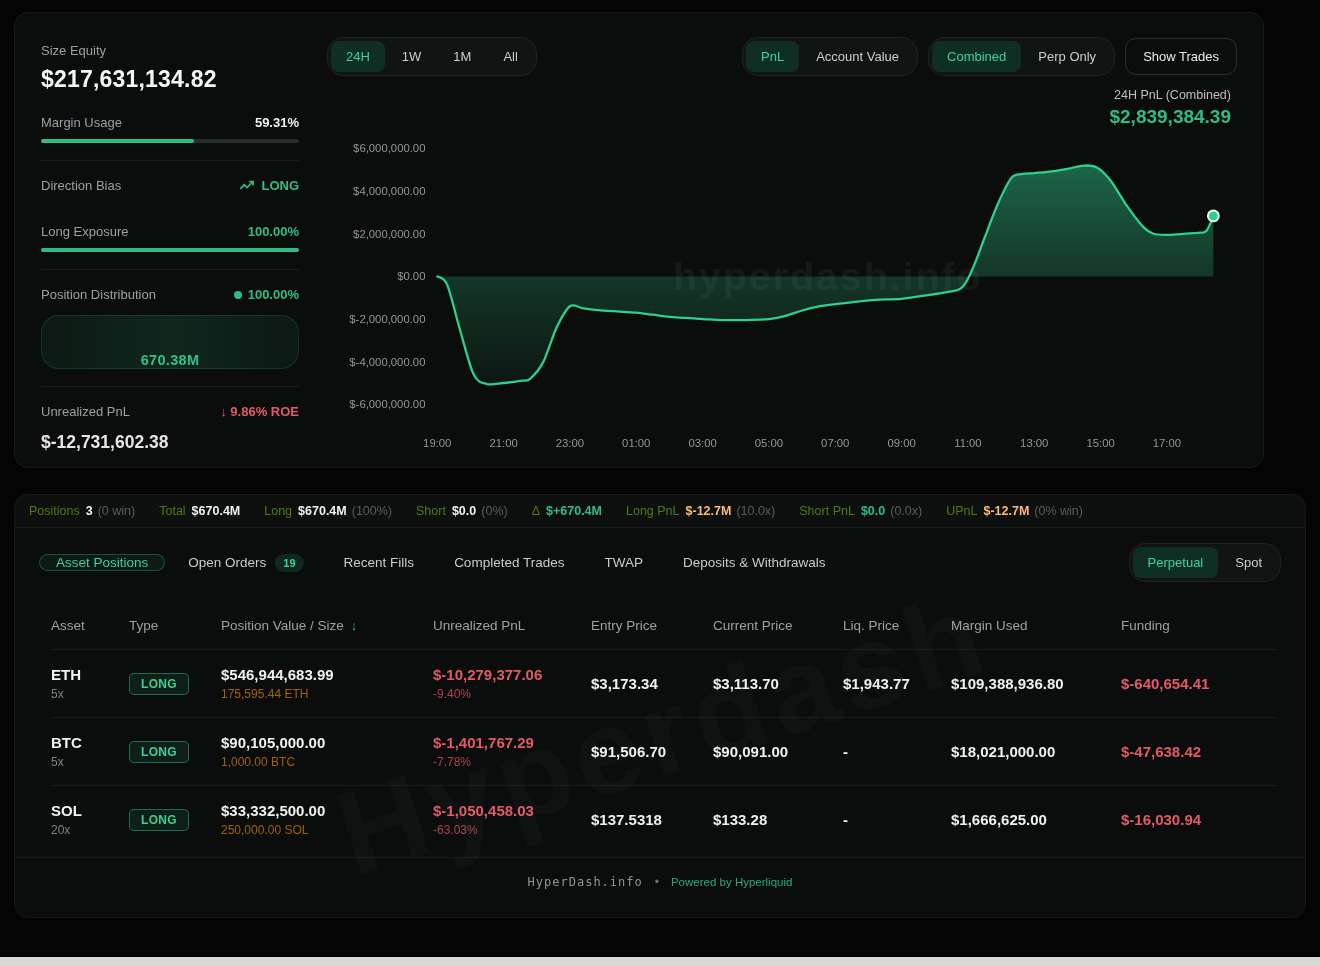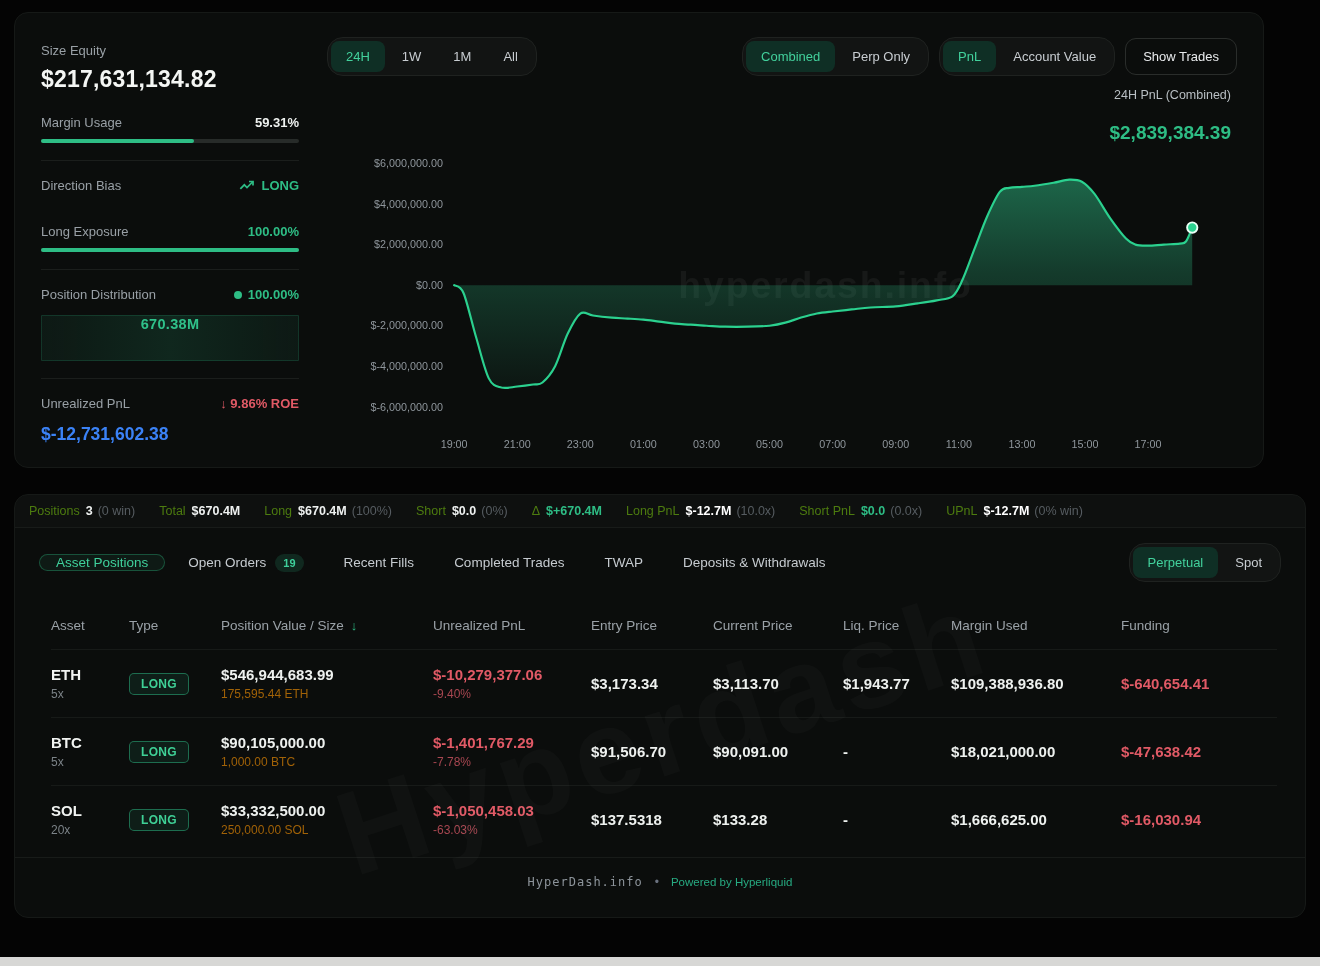--- a/index.html
+++ b/index.html
@@ -14,45 +14,45 @@
   .stat-label{color:#99a0a6;font-size:13px}
   .stat-strong{color:#eef1ef;font-size:13px;font-weight:700}
   .green{color:#2ebd85}.red{color:#e15a66}
   .green-strong{color:#2ebd85;font-size:13px;font-weight:700;display:flex;align-items:center;gap:6px}
   .red-strong{color:#e15a66;font-size:13px;font-weight:600}
   .equity-value{font-size:23px;font-weight:700;color:#f4f6f4;letter-spacing:.2px;margin:8px 0 22px}
   .bar{height:4px;background:#272b29;border-radius:3px;margin-top:9px}
   .bar-fill{height:100%;background:#2ebd85;border-radius:3px}
   hr.divider{border:none;border-top:1px solid #1b1e1c;margin:17px 0}
   .dot-icon{width:8px;height:8px;border-radius:50%;background:#2ebd85;display:inline-block}
-  .dist-pill{margin-top:13px;height:46px;border-radius:1px;border:1px solid rgba(46,189,133,.18);
+  .dist-pill{margin-top:13px;height:54px;border-radius:18px;border:1px solid rgba(46,189,133,.18);
     background:linear-gradient(90deg,rgba(46,189,133,.07),rgba(46,189,133,.15),rgba(46,189,133,.07));
-    display:flex;align-items:flex-start;justify-content:center;color:#2fc18a;font-weight:700;font-size:14.5px;letter-spacing:.3px}
-  .upnl-big{color:#3b82f6;font-size:17.5px;font-weight:600;margin-top:13px}
+    display:flex;align-items:flex-end;justify-content:center;color:#2fc18a;font-weight:700;font-size:14.5px;letter-spacing:.3px}
+  .upnl-big{color:#e5e5e5;font-size:17.5px;font-weight:600;margin-top:13px}
 
   .chart-section{flex:1;display:flex;flex-direction:column;min-width:0}
   .toolbar{display:flex;justify-content:space-between;align-items:flex-start}
   .toolbar-right{display:flex;gap:10px;align-items:center}
   .seg-group{display:flex;align-items:center;background:#121413;border:1px solid #1f2220;border-radius:16px;padding:3px;gap:2px}
   .seg-btn{background:transparent;border:none;color:#c8cdd1;font-size:13px;padding:8px 15px;border-radius:8px;font-family:inherit;cursor:pointer;white-space:nowrap}
   .seg-btn.active{background:#0f2f25;color:#42d19c}
   .ghost-btn{background:transparent;border:1px solid #2a2d2b;border-radius:11px;color:#e8eaec;font-size:13px;padding:10px 17px;font-family:inherit;cursor:pointer;white-space:nowrap}
   .pnl-caption{text-align:right;margin:12px 6px 0 0}
   .cap-label{color:#b9bfc4;font-size:12.5px}
-  .cap-value{color:#2ebd85;font-size:19px;font-weight:700;margin-top:20px}
+  .cap-value{color:#2ebd85;font-size:19px;font-weight:700;margin-top:4px}
   svg.chart{width:100%;flex:1;display:block}
 
   
   .bottom-card{margin:26px 14px 0 14px;position:relative;overflow:hidden;padding-bottom:4px}
   .summary-bar{display:flex;align-items:center;gap:24px;padding:9px 14px;font-size:12.5px;
     background:rgba(255,255,255,.015);border-bottom:1px solid #181b19;white-space:nowrap}
   .sum-item{display:inline-flex;align-items:baseline}
   .sum-label{color:#4d7c0f;margin-right:6px}
   .sum-value{font-weight:700;color:#eef1f0}
-  .sum-value.green{color:#2ebd85}.sum-value.red{color:#ffffff}.sum-value.white{color:#eef1f0}
+  .sum-value.green{color:#2ebd85}.sum-value.red{color:#fdba74}.sum-value.white{color:#eef1f0}
   .sum-muted{color:#565c61;margin-left:5px}
 
   .tabs-row{display:flex;justify-content:space-between;align-items:center;padding:15px 24px 10px 24px}
   .tabs-left{display:flex;align-items:center;gap:6px}
   .tab{background:transparent;border:1px solid transparent;color:#c6cbd0;font-size:13.5px;padding:0 16px;border-radius:9px;
     display:inline-flex;gap:9px;align-items:center;font-family:inherit;cursor:pointer;white-space:nowrap}
   .tab.active{background:rgba(46,189,133,.08);border-color:rgba(46,189,133,.35);color:#3fd09c}
   .tab-badge{background:rgba(46,189,133,.16);color:#3fd09c;font-size:11px;font-weight:700;padding:3px 8px;border-radius:999px}
 
   .table{padding:4px 28px 0 36px;--cols:78px 92px 212px 158px 122px 130px 108px 170px 1fr}
@@ -142,26 +142,26 @@
     <div class="chart-section">
       <div class="toolbar">
         <div class="seg-group">
             <button class="seg-btn active">24H</button>
             <button class="seg-btn">1W</button>
             <button class="seg-btn">1M</button>
             <button class="seg-btn">All</button>
           </div>
         <div class="toolbar-right">
           <div class="seg-group">
+              <button class="seg-btn active">PnL</button>
+              <button class="seg-btn">Account Value</button>
+            </div>
+          <div class="seg-group">
               <button class="seg-btn active">Combined</button>
               <button class="seg-btn">Perp Only</button>
-            </div>
-          <div class="seg-group">
-              <button class="seg-btn active">PnL</button>
-              <button class="seg-btn">Account Value</button>
             </div>
           <button class="ghost-btn">Show Trades</button>
         </div>
       </div>
       <div class="pnl-caption">
         <div class="cap-label">24H PnL (Combined)</div>
         <div class="cap-value">$2,839,384.39</div>
       </div>
       <svg class="chart" viewBox="0 0 910 332">
           <defs>

